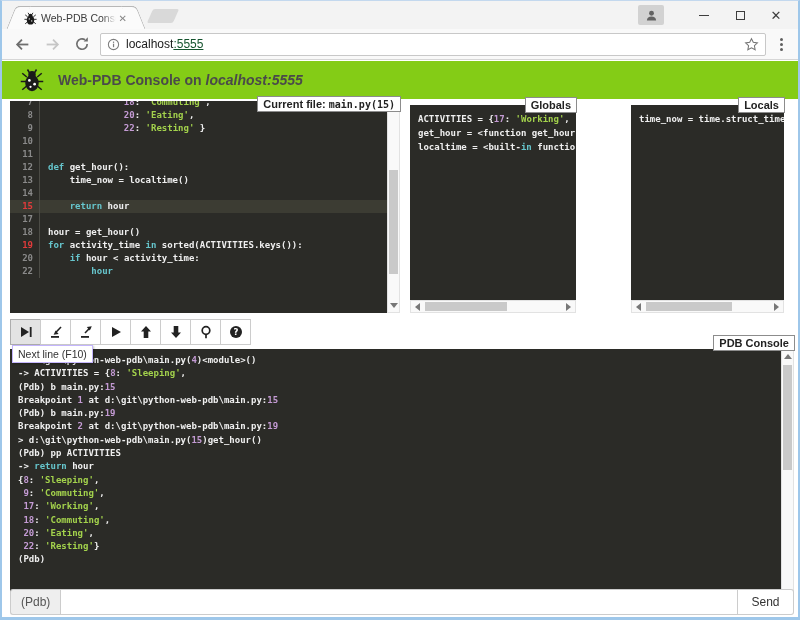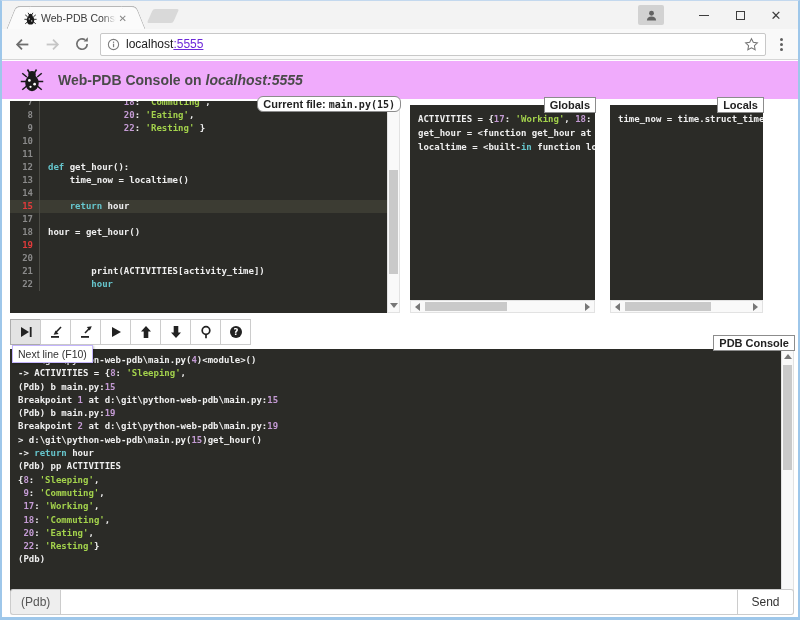--- a/index.html
+++ b/index.html
@@ -29,25 +29,25 @@
   .newtab{ position:absolute; left:148px; top:8px; width:26px; height:14px; background:#d9d9d9; transform:skewX(-24deg); border-radius:2px;}
   .winbtns{ position:absolute; right:4px; top:0; height:28px; display:flex; align-items:center; }
   .profile-btn{ width:26px; height:20px; background:#d2d2d2; border-radius:2px; display:flex; align-items:center; justify-content:center; margin-right:22px;}
   .wbtn{ width:36px; height:24px; display:flex; align-items:center; justify-content:center; color:#3d3d3d; font-size:13px;}
   .min-bar{ width:10px; height:1px; background:#3d3d3d; display:block;}
   .max-box{ width:9px; height:9px; border:1px solid #3d3d3d; display:block;}
   .navbar{ position:absolute; left:0; top:28px; right:0; height:31px; background:#f9f9f9; border-bottom:1px solid #d6d6d6; display:flex; align-items:center; padding:0 8px;}
   .navicon{ width:24px; height:24px; display:flex; align-items:center; justify-content:center; margin-right:6px;}
   .omnibox{ flex:1; height:23px; background:#fff; border:1px solid #c8c8c8; border-radius:2px; display:flex; align-items:center; padding:0 6px; margin-right:6px;}
   .omni-text{ flex:1; font-size:12px; color:#202020; margin-left:6px; }
-  .omni-text .port{ color:#6d28d9;text-decoration:underline; }
+  .omni-text .port{ color:#14532d;text-decoration:underline; }
   .menu-dots{ width:18px; display:flex; flex-direction:column; align-items:center; gap:2px;}
   .menu-dots i{ width:3px; height:3px; background:#5f5f5f; border-radius:50%;}
   
-  .app-header{ position:absolute; left:0; top:60px; right:0; height:38px; background:#f0abfc; display:flex; align-items:center; padding:12px 18px;}
+  .app-header{ position:absolute; left:0; top:60px; right:0; height:38px; background:#84cc16; display:flex; align-items:center; padding:12px 18px;}
   .app-title{ font-size:14px; font-weight:bold; color:#4a4a4a; margin-left:14px;}
   .app-title .host{ font-style:italic; }
   
   .dpanel{ position:absolute; background:#2b2b27; }
   .panel-label{
     position:absolute; right:-1px; background:#fff; border:1px solid #8c8c8c;
     font-size:11px; font-weight:bold; color:#222; padding:1px 5px; z-index:6; white-space:nowrap;
   }
   .panel-label .mono{ font-family:"DejaVu Sans Mono", monospace; font-weight:bold; font-size:10px;}
   code, .cl, .ecode, .gut{ font-family:"DejaVu Sans Mono", monospace; }
@@ -56,22 +56,22 @@
   .editor-inner{ position:absolute; left:0; top:0; right:13px; bottom:0; overflow:hidden; }
   .editor-lines{ margin-top:-6px; padding-top:1px; }
   .crow{ display:flex; height:13px; line-height:13px; font-size:9px; font-weight:bold; color:#efefef;}
   .crow.cur{ background:#3c3c33; }
   .gut{ width:30px; text-align:right; padding-right:6px; color:#8a8a8a; border-right:1px solid #4c4c46; flex:none;}
   .gut.bp{ color:#e23b3b; }
   .ecode{ padding-left:8px; white-space:pre; }
   
   .tk-p{ color:#efefef; } .tk-k{ color:#66c5cc; } .tk-n{ color:#c49bd4; } .tk-s{ color:#a3d24c; }
   
-  .globals-wrap{ left:408px; top:104px; width:185px; height:208px; }
-  .locals-wrap{ left:608px; top:104px; width:153px; height:208px; }
+  .globals-wrap{ left:408px; top:104px; width:166px; height:208px; }
+  .locals-wrap{ left:629px; top:104px; width:153px; height:208px; }
   .vars-inner{ position:absolute; left:0; top:0; right:0; bottom:13px; overflow:hidden; padding:7px 8px; }
   .vars-inner .cl{ height:14px; line-height:14px; font-size:9px; font-weight:bold; white-space:pre; }
   
   .console-wrap{ left:8px; top:348px; width:784px; height:262px; }
   .console-inner{ position:absolute; left:0; top:0; right:13px; bottom:0; overflow:hidden; padding:5px 8px;}
   .console-inner .cl{ height:13.3px; line-height:13.3px; font-size:9px; font-weight:bold; white-space:pre;}
   
   .vscroll{ position:absolute; right:0; top:0; bottom:0; width:13px; background:#f9f9f9; border:1px solid #e2e2e2;}
   .hscroll{ position:absolute; left:0; right:0; bottom:0; height:13px; background:#f9f9f9; border:1px solid #e2e2e2;}
   .sthumb{ position:absolute; background:#c9c9c9; }
@@ -207,21 +207,21 @@
         <ellipse cx="16" cy="20" rx="9" ry="11" fill="#1a1a1a"></ellipse>
         <circle cx="12.5" cy="16.5" r="1.8" fill="#fff"></circle>
           <circle cx="19.5" cy="21.5" r="1.8" fill="#fff"></circle>
           <circle cx="14" cy="25" r="1.5" fill="#fff"></circle>
       </svg>
     </span>
     <span class="app-title"><span>Web-PDB Console on </span><span class="host">localhost:5555</span></span>
   </div>
 
   <div class="dpanel editor-wrap">
-    <div class="panel-label" style="top:-5px;border-radius:6px;"><span>Current file: </span><span class="mono">main.py(15)</span></div>
+    <div class="panel-label" style="top:-5px;"><span>Current file: </span><span class="mono">main.py(15)</span></div>
     <div class="editor-inner">
       <div class="editor-lines">
           <div class="crow">
             <div class="gut">7</div>
             <div class="ecode"><span class="tk-p">              </span><span class="tk-n">18</span><span class="tk-p">: </span><span class="tk-s">'Commuting'</span><span class="tk-p">,</span></div>
           </div>
           <div class="crow">
             <div class="gut">8</div>
             <div class="ecode"><span class="tk-p">              </span><span class="tk-n">20</span><span class="tk-p">: </span><span class="tk-s">'Eating'</span><span class="tk-p">,</span></div>
           </div>
@@ -255,27 +255,25 @@
           <div class="crow">
             <div class="gut">17</div>
             <div class="ecode"></div>
           </div>
           <div class="crow">
             <div class="gut">18</div>
             <div class="ecode"><span class="tk-p">hour = get_hour()</span></div>
           </div>
           <div class="crow">
             <div class="gut bp">19</div>
+            <div class="ecode"><span class="tk-k">for</span><span class="tk-p"> activity_time </span><span class="tk-k">in</span><span class="tk-p"> sorted(ACTIVITIES.keys()):</span></div>
           </div>
           <div class="crow">
             <div class="gut">20</div>
-          </div>
-          <div class="crow">
-            <div class="gut">21</div>
-            <div class="ecode"><span class="tk-p">        print(ACTIVITIES[activity_time])</span></div>
+            <div class="ecode"><span class="tk-p">    </span><span class="tk-k">if</span><span class="tk-p"> hour &lt; activity_time:</span></div>
           </div>
           <div class="crow">
             <div class="gut">22</div>
             <div class="ecode"><span class="tk-p">        </span><span class="tk-k">hour</span></div>
           </div>
         </div>
     </div>
     <div class="vscroll">
       <span class="sarrow arr-up"></span>
       <div class="sthumb" style="top:68px; height:104px;"></div>
@@ -364,22 +362,22 @@
   <div class="dpanel console-wrap">
     <div class="panel-label" style="top:-14px;">PDB Console</div>
     <div class="console-inner">
         <div class="cl"><span class="tk-p">&gt; d:\git\python-web-pdb\main.py(</span><span class="tk-n">4</span><span class="tk-p">)&lt;module&gt;()</span></div>
         <div class="cl"><span class="tk-p">-&gt; ACTIVITIES = {</span><span class="tk-n">8</span><span class="tk-p">: </span><span class="tk-s">'Sleeping'</span><span class="tk-p">,</span></div>
         <div class="cl"><span class="tk-p">(Pdb) b main.py:</span><span class="tk-n">15</span></div>
         <div class="cl"><span class="tk-p">Breakpoint </span><span class="tk-n">1</span><span class="tk-p"> at d:\git\python-web-pdb\main.py:</span><span class="tk-n">15</span></div>
         <div class="cl"><span class="tk-p">(Pdb) b main.py:</span><span class="tk-n">19</span></div>
         <div class="cl"><span class="tk-p">Breakpoint </span><span class="tk-n">2</span><span class="tk-p"> at d:\git\python-web-pdb\main.py:</span><span class="tk-n">19</span></div>
         <div class="cl"><span class="tk-p">&gt; d:\git\python-web-pdb\main.py(</span><span class="tk-n">15</span><span class="tk-p">)get_hour()</span></div>
+        <div class="cl"><span class="tk-p">(Pdb) pp ACTIVITIES</span></div>
         <div class="cl"><span class="tk-p">-&gt; </span><span class="tk-k">return</span><span class="tk-p"> hour</span></div>
-        <div class="cl"><span class="tk-p">(Pdb) pp ACTIVITIES</span></div>
         <div class="cl"><span class="tk-p">{</span><span class="tk-n">8</span><span class="tk-p">: </span><span class="tk-s">'Sleeping'</span><span class="tk-p">,</span></div>
         <div class="cl"><span class="tk-p"> </span><span class="tk-n">9</span><span class="tk-p">: </span><span class="tk-s">'Commuting'</span><span class="tk-p">,</span></div>
         <div class="cl"><span class="tk-p"> </span><span class="tk-n">17</span><span class="tk-p">: </span><span class="tk-s">'Working'</span><span class="tk-p">,</span></div>
         <div class="cl"><span class="tk-p"> </span><span class="tk-n">18</span><span class="tk-p">: </span><span class="tk-s">'Commuting'</span><span class="tk-p">,</span></div>
         <div class="cl"><span class="tk-p"> </span><span class="tk-n">20</span><span class="tk-p">: </span><span class="tk-s">'Eating'</span><span class="tk-p">,</span></div>
         <div class="cl"><span class="tk-p"> </span><span class="tk-n">22</span><span class="tk-p">: </span><span class="tk-s">'Resting'</span><span class="tk-p">}</span></div>
         <div class="cl"><span class="tk-p">(Pdb)</span></div>
       </div>
     <div class="vscroll">
       <span class="sarrow arr-up"></span>

